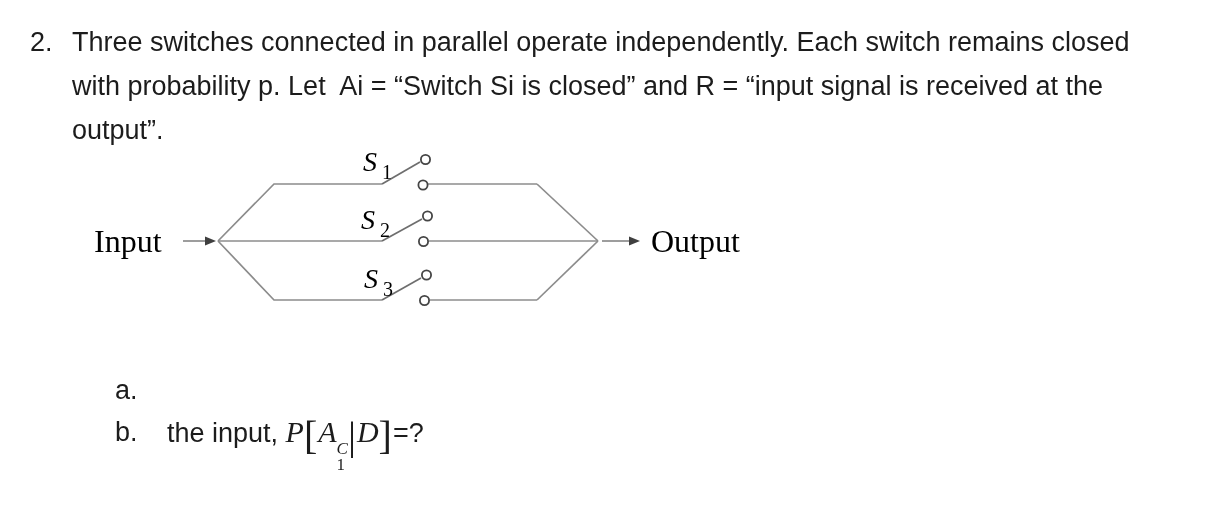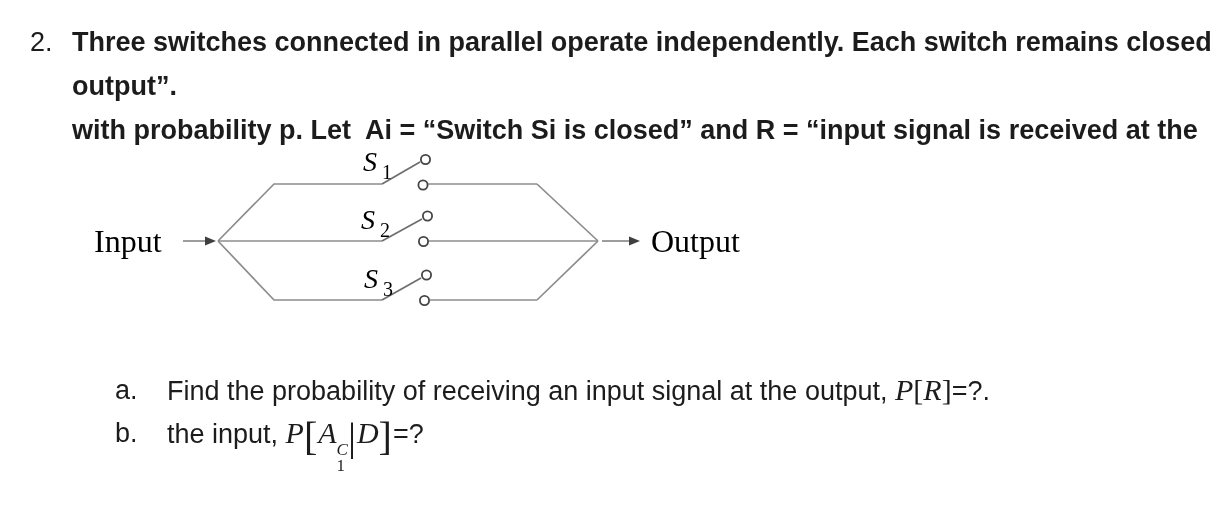--- a/index.html
+++ b/index.html
@@ -16,21 +16,21 @@
   
   .problem {
     position: absolute;
     left: 30px;
     top: 20px;
     display: flex;
     font-size: 27px;
     line-height: 44px;
   }
   .problem-number { width: 42px; flex: none; }
-  .pline { display: block; white-space: pre; font-weight: bold; }
+  .pline { display: block; white-space: pre; }
 
   
   .diagram {
     position: absolute;
     left: 0;
     top: 0;
   }
 
   
   .items {
@@ -75,22 +75,22 @@
 </style>
 </head>
 <body>
 
 <div class="page">
 
   <div class="problem">
     <div class="problem-number">2.</div>
     <div class="problem-text">
       <span class="pline">Three switches connected in parallel operate independently. Each switch remains closed</span>
+      <span class="pline">with probability p. Let  Ai = “Switch Si is closed” and R = “input signal is received at the</span>
       <span class="pline">output”.</span>
-      <span class="pline">with probability p. Let  Ai = “Switch Si is closed” and R = “input signal is received at the</span>
     </div>
   </div>
 
   <svg class="diagram" width="1218" height="516" viewBox="0 0 1218 516">
 
     <g stroke="#8c8c8c" stroke-width="1.7" fill="none">
       <line x1="183" y1="241" x2="205" y2="241"></line>
       <polyline points="218,241 274,184 382,184"></polyline>
       <line x1="428" y1="184" x2="537" y2="184"></line>
       <line x1="537" y1="184" x2="598" y2="241"></line>
@@ -132,21 +132,20 @@
     <text x="380" y="237" font-size="20" fill="#000000" style="font-family:&quot;Liberation Serif&quot;, serif;">2</text>
 
     <text x="364" y="288" font-size="28" font-style="italic" fill="#000000" style="font-family:&quot;Liberation Serif&quot;, serif;">S</text>
     <text x="383" y="296" font-size="20" fill="#000000" style="font-family:&quot;Liberation Serif&quot;, serif;">3</text>
   </svg>
 
   <div class="items">
 
     <div class="item">
       <span class="item-label">a.</span>
-      <span class="item-body"><span>Find the probability of receiving an input signal at the output, </span><span class="mi">P</span><span class="mb">[</span><span class="mi">R</span><span class="mb">]</span><span>=?.</span></span>
     </div>
 
     <div class="item">
       <span class="item-label">b.</span>
       <div class="item-body-wrap">
         <div class="bline"><span>the input, </span><span class="mi">P</span><span class="mb2">[</span><span class="mi">A</span><span class="ss">
               <span class="sup">C</span>
               <span class="sub">1</span>
             </span><span class="mb2">|</span><span class="mi">D</span><span class="mb2">]</span><span>=?</span></div>
       </div>

